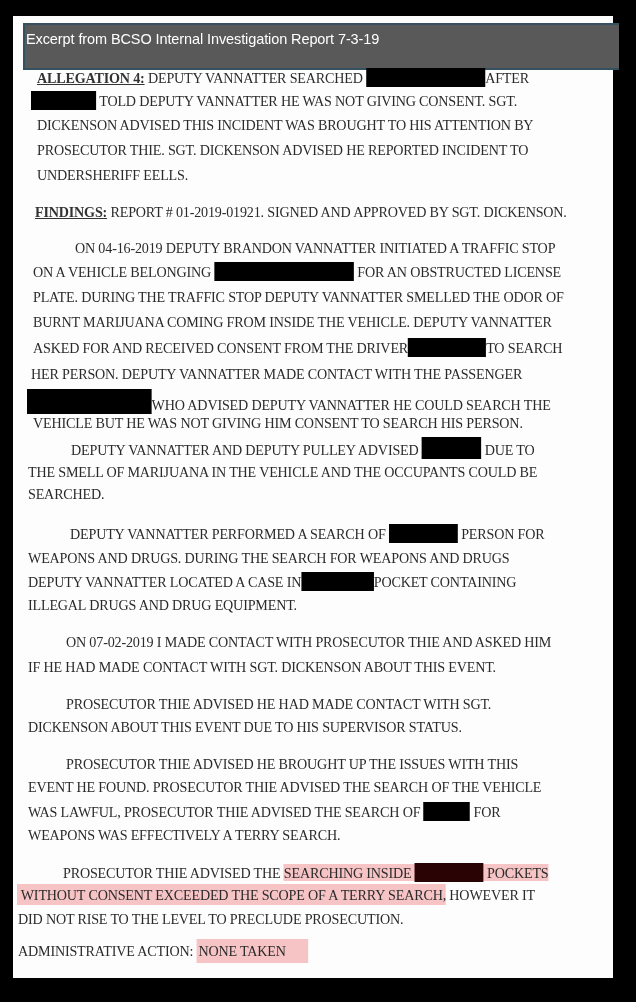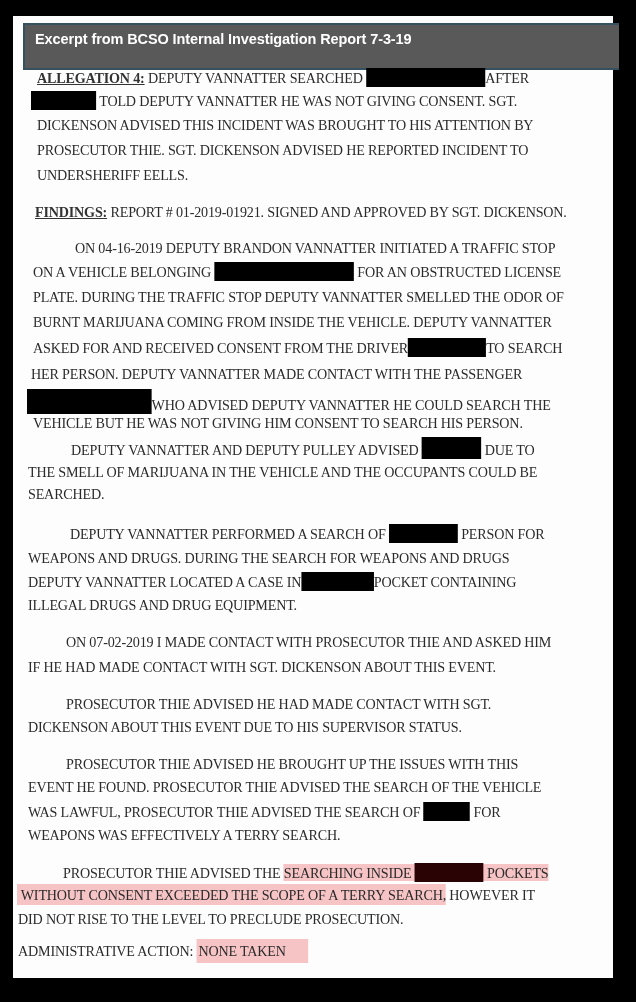--- a/index.html
+++ b/index.html
@@ -10,21 +10,21 @@
   }
   .page {
     position: absolute; left: 13px; top: 16px;
     width: 600px; height: 962px; background: #fdfdfd;
   }
   .header-bar {
     position: absolute; left: 10px; top: 7px; width: 596px; height: 47px;
     background: #595959; border-top: 2px solid #35505e; border-bottom: 2px solid #35505e;
     border-left: 2px solid #35505e; box-sizing: border-box;
     color: #fff; font-family: "Liberation Sans", "DejaVu Sans", sans-serif;
-    font-weight: bold; font-size: 14.5px; line-height: 29px; padding-left: 10px;
+    font-weight: normal; font-size: 14.5px; line-height: 29px; padding-left: 1px;
     letter-spacing: -0.1px;
   }
   .doc { position: absolute; left: 0; top: 0; width: 600px; color: #2a2a2a; }
   .line {
     position: absolute; white-space: nowrap; font-size: 15.2px;
     transform: scaleX(0.93); transform-origin: left center;
     letter-spacing: -0.2px;
   }
   .u { text-decoration: underline; font-weight: bold; color: #333; }
   .redact { display: inline-block; background: #000; height: 19px; vertical-align: -4px; }

